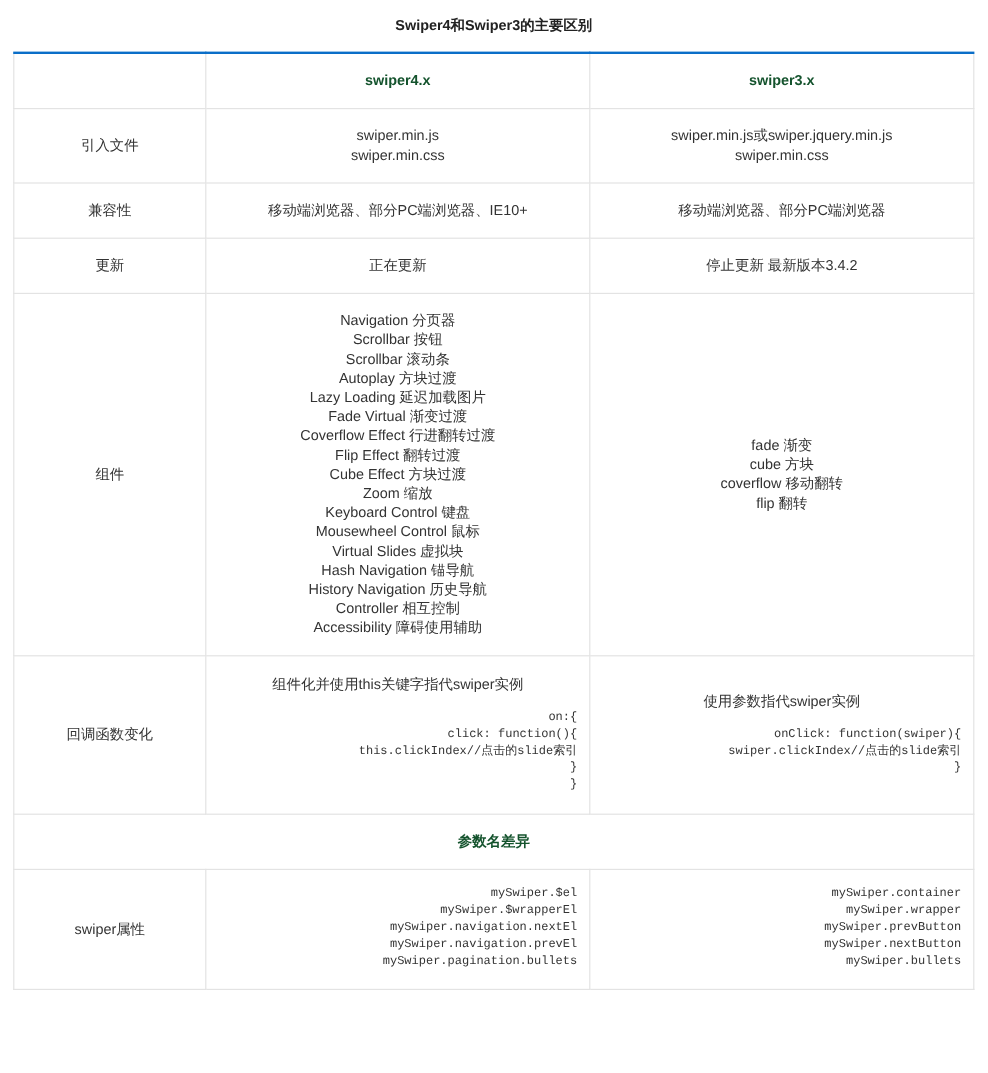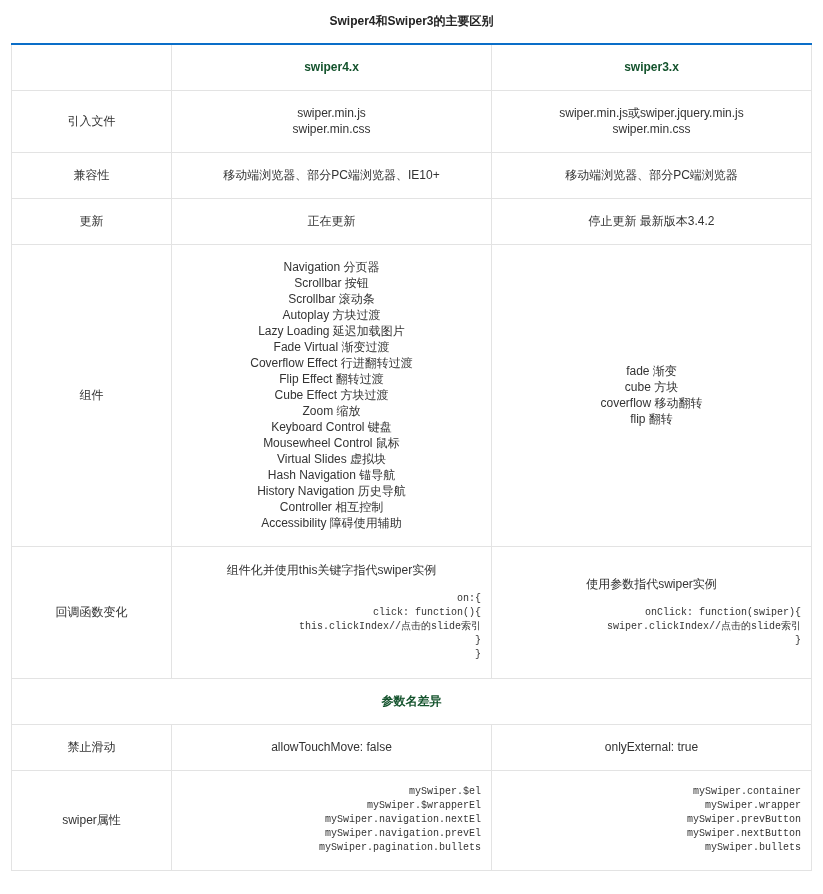--- a/index.html
+++ b/index.html
@@ -136,25 +136,20 @@
       <div class="mono">onClick: function(swiper){
   swiper.clickIndex//点击的slide索引
 }</div>
     </td>
   </tr>
 
   <tr class="h-std">
     <th colspan="3">参数名差异</th>
   </tr>
 
-  <tr class="h-std">
-    <td>禁止滑动</td>
-    <td>allowTouchMove: false</td>
-    <td>onlyExternal: true</td>
-  </tr>
 
   <tr class="h-attr">
     <td class="top">swiper属性</td>
     <td class="top left">
       <div class="mono">mySwiper.$el
 mySwiper.$wrapperEl
 mySwiper.navigation.nextEl
 mySwiper.navigation.prevEl
 mySwiper.pagination.bullets</div>
     </td>

